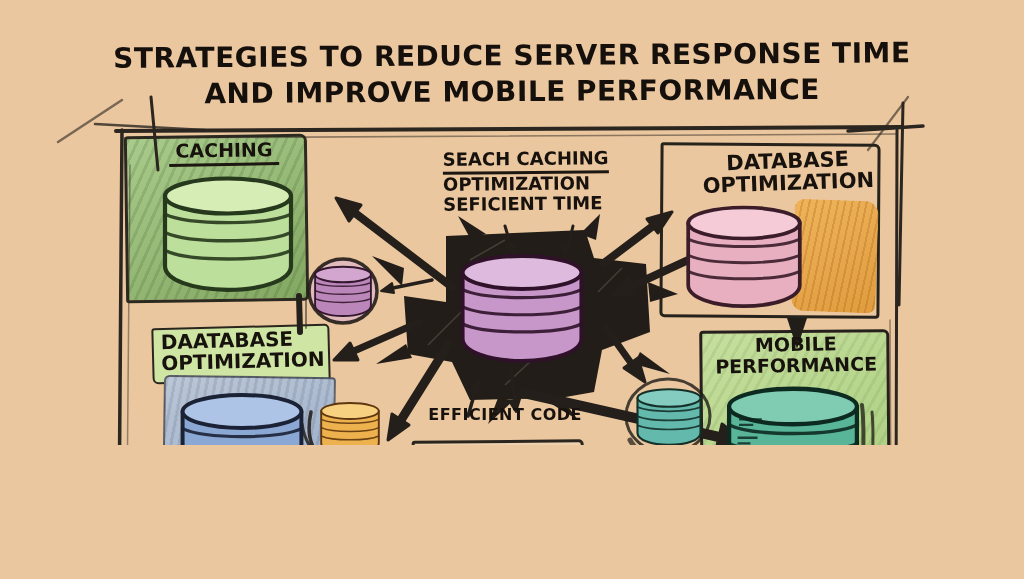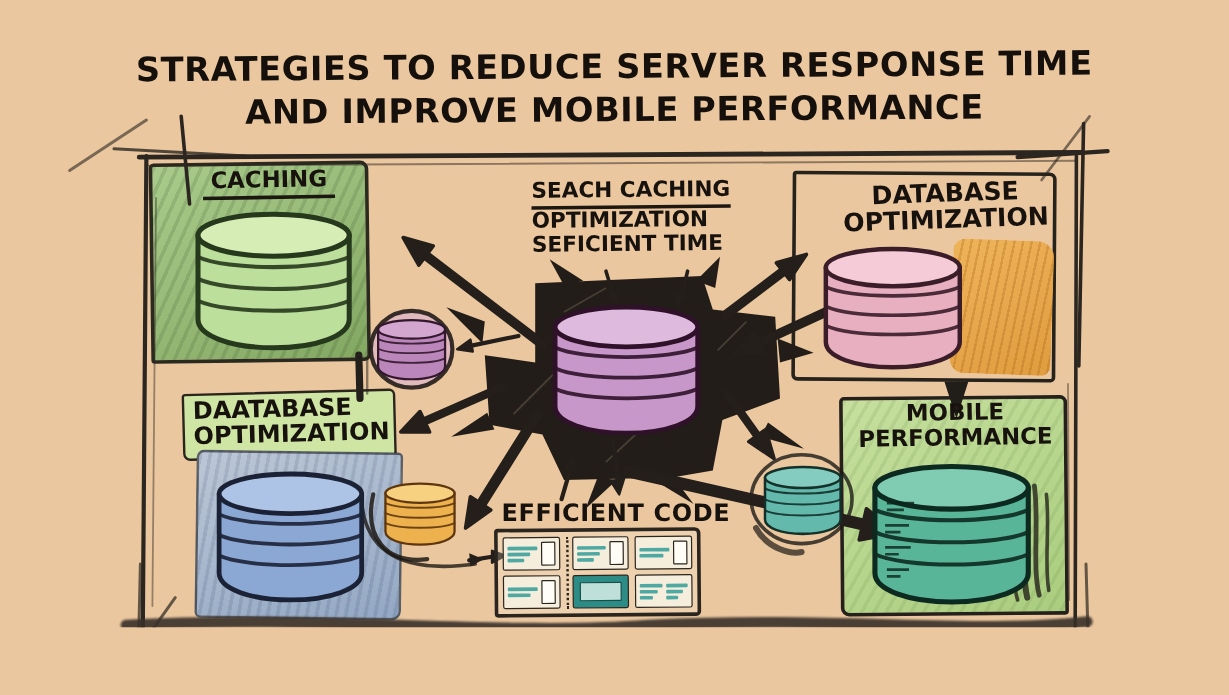--- a/index.html
+++ b/index.html
@@ -1,16 +1,16 @@
 <!DOCTYPE html>
 <html><head>
 <meta charset="utf-8">
 <style>
   html,body{margin:0;padding:0;background:#ebc79f;}
-  #canvas{position:relative;width:1024px;height:523px;background:#ebc79f;overflow:hidden;
+  #canvas{position:relative;width:1024px;height:445px;background:#ebc79f;overflow:hidden;
           font-family:"DejaVu Sans",sans-serif;}
   .panel{position:absolute;z-index:1;box-sizing:border-box;}
   .lbl{position:absolute;z-index:4;font-weight:800;color:#17120d;white-space:nowrap;}
   .overlay{position:absolute;left:0;top:0;z-index:2;}
   .cyl{position:absolute;z-index:3;overflow:visible;}
   .title{position:absolute;left:0;right:0;top:38px;text-align:center;z-index:4;
          font-weight:800;color:#15100c;font-size:28px;line-height:1.3;letter-spacing:.5px;
          transform:rotate(-0.4deg);}
   .caching-panel{left:125px;top:135px;width:183px;height:167px;border:3px solid #2b2a20;
     border-radius:4px 7px 5px 3px;transform:rotate(-0.8deg);
@@ -32,21 +32,21 @@
     border-radius:4px 6px 3px 7px;transform:rotate(-0.5deg);
     background-image:repeating-linear-gradient(120deg,rgba(60,100,40,.10) 0 3px,rgba(0,0,0,0) 3px 9px),
                      linear-gradient(150deg,#c6df9d,#a9cd7e);}
   .caching-lbl{left:150px;top:139px;width:148px;text-align:center;font-size:19px;transform:rotate(-1deg);}
   .caching-lbl span{display:inline-block;border-bottom:3px solid #1c1710;padding:0 6px 2px;}
   .dblabel-left{left:161px;top:330px;font-size:20px;line-height:1.05;transform:rotate(-1.5deg);}
   .hub-text{left:443px;top:149px;font-size:18px;line-height:1.14;transform:rotate(-0.6deg);}
   .hub-text .u{display:inline-block;border-bottom:3px solid #1c1710;padding-bottom:1px;}
   .right-lbl{left:695px;top:150px;width:186px;text-align:center;font-size:21px;line-height:1.06;transform:rotate(-2deg);}
   .mobile-lbl{left:712px;top:334px;width:168px;text-align:center;font-size:19px;line-height:1.12;transform:rotate(-1deg);}
-  .eff-lbl{left:418px;top:415px;width:164px;text-align:right;font-size:20px;letter-spacing:.5px;}
+  .eff-lbl{left:418px;top:405px;width:164px;text-align:right;font-size:16px;letter-spacing:.5px;}
   .code-panels{position:absolute;left:412px;top:440px;width:172px;height:74px;z-index:3;
     display:flex;gap:5px;border:3px solid #2a251e;border-radius:3px 5px 4px 3px;padding:4px;
     box-sizing:border-box;transform:rotate(-0.5deg);background:rgba(246,238,221,.25);}
   .code-col{flex:1;display:flex;flex-direction:column;gap:4px;min-width:0;}
   .code-col.spiral{border-left:2px dotted #2a251e;padding-left:3px;}
   .code-card{flex:1;background:#f6eedd;border:1.5px solid #2a251e;border-radius:2px;
     display:flex;gap:3px;padding:3px;align-items:stretch;min-height:0;box-sizing:border-box;}
   .bars{flex:1;display:flex;flex-direction:column;gap:2px;justify-content:center;min-width:0;}
   .bars i{display:block;height:3px;background:#4fa9a3;border-radius:1px;}
   .bars i:nth-child(2){width:78%;}

